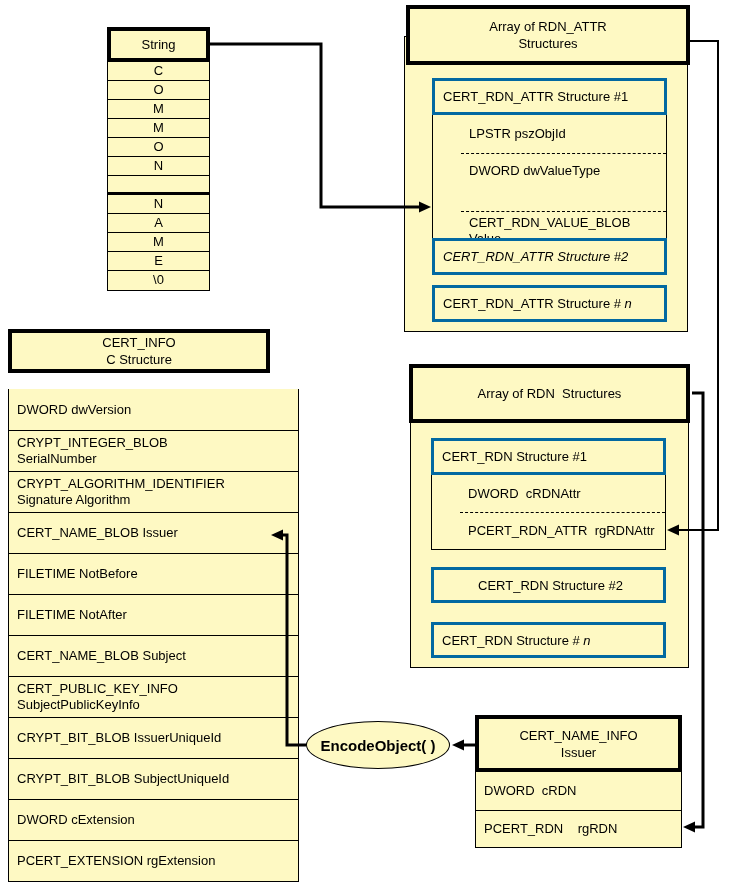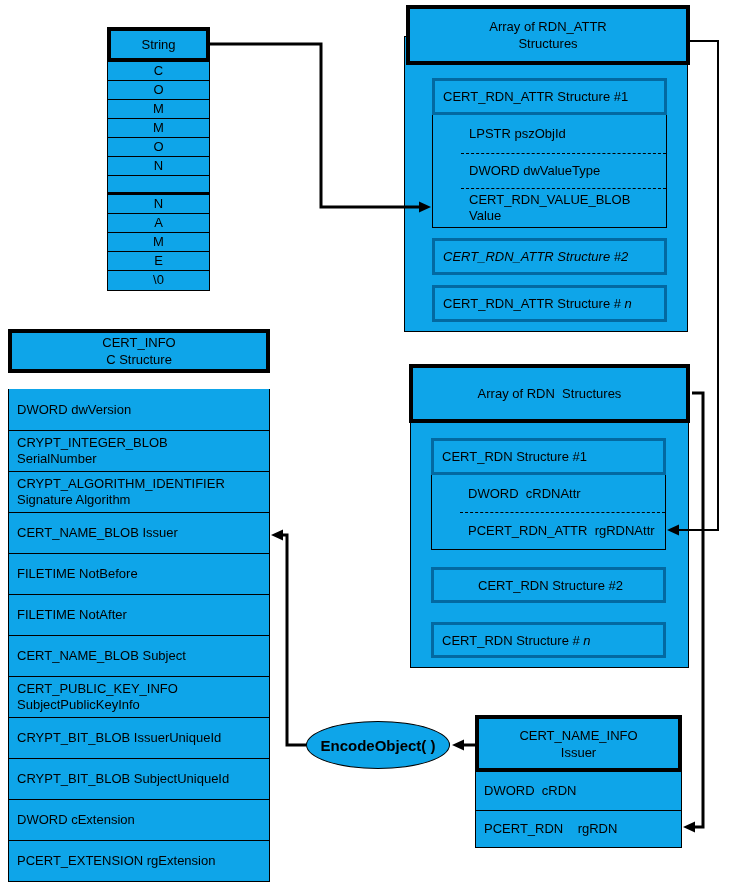--- a/index.html
+++ b/index.html
@@ -1,20 +1,20 @@
 <!DOCTYPE html>
 <html><head>
 <meta charset="utf-8">
 <style>
   html,body{margin:0;padding:0;background:#fff;}
   .stage{
     position:relative;width:755px;height:885px;background:#fff;overflow:hidden;
     font-family:"Liberation Sans","DejaVu Sans",sans-serif;font-size:13px;color:#000;
   }
-  .box{position:absolute;box-sizing:border-box;background:#0ea5e9;}
+  .box{position:absolute;box-sizing:border-box;background:#fef9c3;}
   .b1{border:1px solid #000;}
   .b3{border:3px solid #0369a1;}
   .b4{border:4px solid #000;}
   .center{display:flex;flex-direction:column;align-items:center;justify-content:center;text-align:center;line-height:17px;}
   .pre{white-space:pre;}
   
   .scells{border:1px solid #000;border-top:none;}
   .scell{height:19px;box-sizing:border-box;border-bottom:1px solid #000;text-align:center;line-height:18px;white-space:pre;}
   .scell.thick{border-bottom:3px solid #000;}
   .scell.last{border-bottom:none;}
@@ -65,21 +65,21 @@
   <div class="box b3 shead" style="left:432px;top:78px;width:235px;height:37px;">
     <span>CERT_RDN_ATTR Structure #1</span>
   </div>
   <div class="box sbody" style="left:432px;top:115px;width:235px;">
     <div class="srow" style="height:38px;">
       <span class="pre">LPSTR pszObjId</span>
     </div>
     <div class="srow dash-top" style="height:35px;">
       <span class="pre">DWORD dwValueType</span>
     </div>
-    <div class="srow dash-top" style="height:39px;">
+    <div class="srow dash-top" style="height:39px;margin-top:23px;">
       <span class="pre">CERT_RDN_VALUE_BLOB</span>
       <span class="pre">Value</span>
     </div>
   </div>
 
   <div class="box b3 shead" style="left:432px;top:238px;width:235px;height:37px;font-style:italic;">
     <span>CERT_RDN_ATTR Structure #2</span>
   </div>
   <div class="box b3 shead" style="left:432px;top:285px;width:235px;height:37px;">
     <span class="pre">CERT_RDN_ATTR Structure # </span>
@@ -108,21 +108,21 @@
   </div>
   <div class="box b3 shead" style="left:431px;top:622px;width:235px;height:36px;">
     <span class="pre">CERT_RDN Structure # </span>
       <i>n</i>
   </div>
 
   <div class="box b4 center" style="left:8px;top:329px;width:262px;height:44px;">
     <span>CERT_INFO</span>
     <span>C Structure</span>
   </div>
-  <div class="box cbody" style="left:8px;top:389px;width:262px;">
+  <div class="box cbody" style="left:8px;top:389px;width:291px;">
     <div class="cirow">
       <span>DWORD dwVersion</span>
       <span></span>
     </div>
     <div class="cirow">
       <span>CRYPT_INTEGER_BLOB</span>
       <span>SerialNumber</span>
     </div>
     <div class="cirow">
       <span>CRYPT_ALGORITHM_IDENTIFIER</span>

